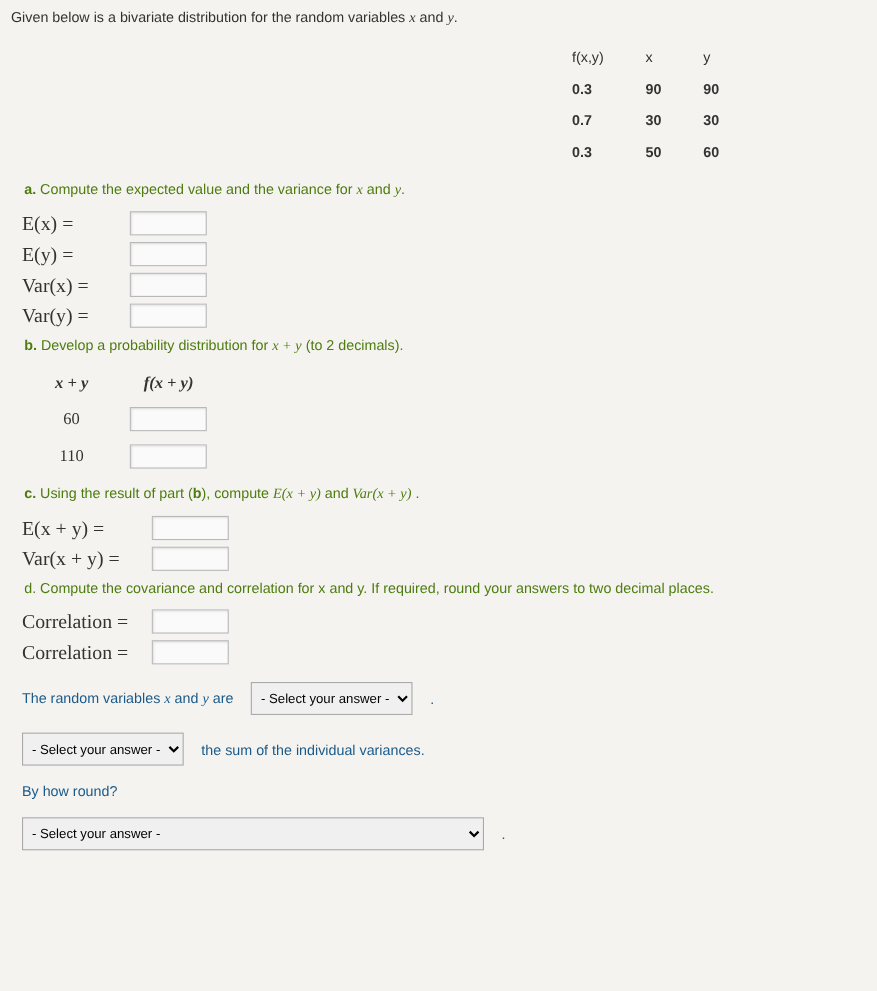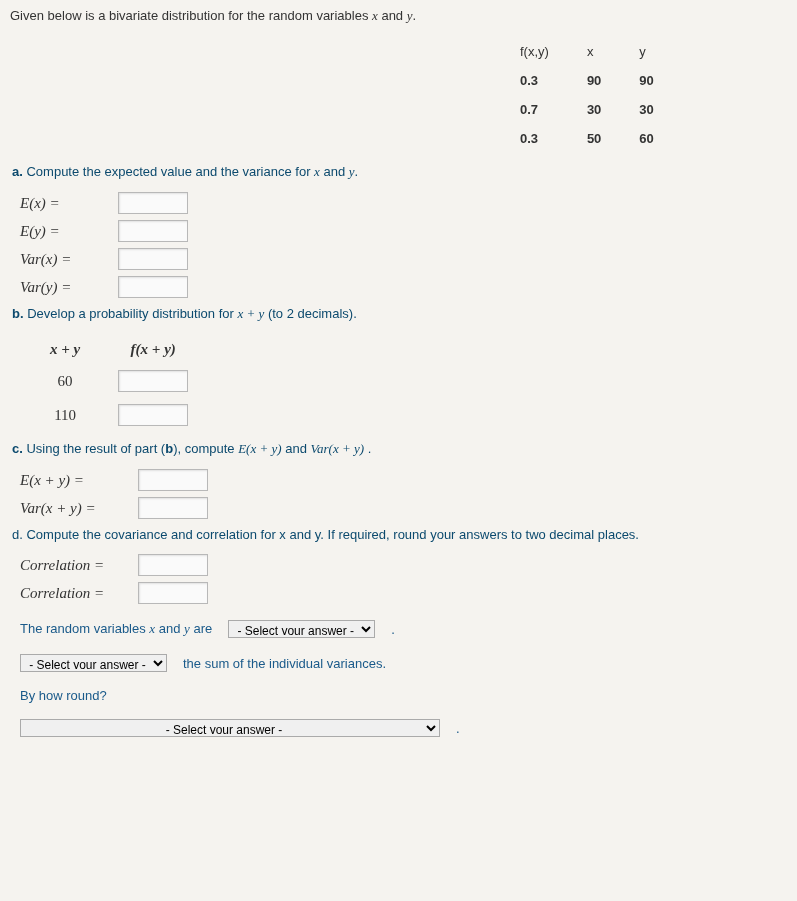--- a/index.html
+++ b/index.html
@@ -22,36 +22,35 @@
     .data-table td, .data-table th {
       padding: 6px 18px;
       text-align: left;
       font-weight: bold;
       font-size: 13px;
     }
     .data-table th {
       font-weight: normal;
     }
     .part-label {
-      color: #0c4a6e;
-      font-size: 13px;
-      margin: 8px 0 12px 2px;
+      color: #4d7c0f;
+      font-size: 13px;
+      margin: 8px 0 12px 12px;
     }
     .part-label b { font-weight: bold; }
     .eq-row {
       display: flex;
       align-items: center;
       margin: 6px 10px;
       gap: 8px;
     }
     .eq-label {
       font-family: Georgia, 'Times New Roman', serif;
-      font-size: 15px;
+      font-size: 18px;
       min-width: 90px;
-      font-style: italic;
     }
     .eq-label-wide { min-width: 110px; }
     input.answer {
       width: 70px;
       height: 22px;
       border: 1px solid #b8b8b8;
       background: #fafafa;
       box-shadow: inset 1px 1px 2px rgba(0,0,0,0.1);
       font-size: 13px;
       padding: 2px 4px;
@@ -67,22 +66,21 @@
       font-style: italic;
     }
     .dist-table td:first-child {
       font-style: normal;
     }
     select.answer-select {
       font-size: 12px;
       padding: 2px 4px;
       border: 1px solid #aaa;
       background: #f0f0f0;
-      height: 18px;
-      text-align: center;
+      height: 30px;
     }
     select.answer-select-wide {
       width: 420px;
     }
     .text-line {
       margin: 16px 10px;
       font-size: 13px;
       color: #1a5a8a;
       display: flex;
       align-items: center;

